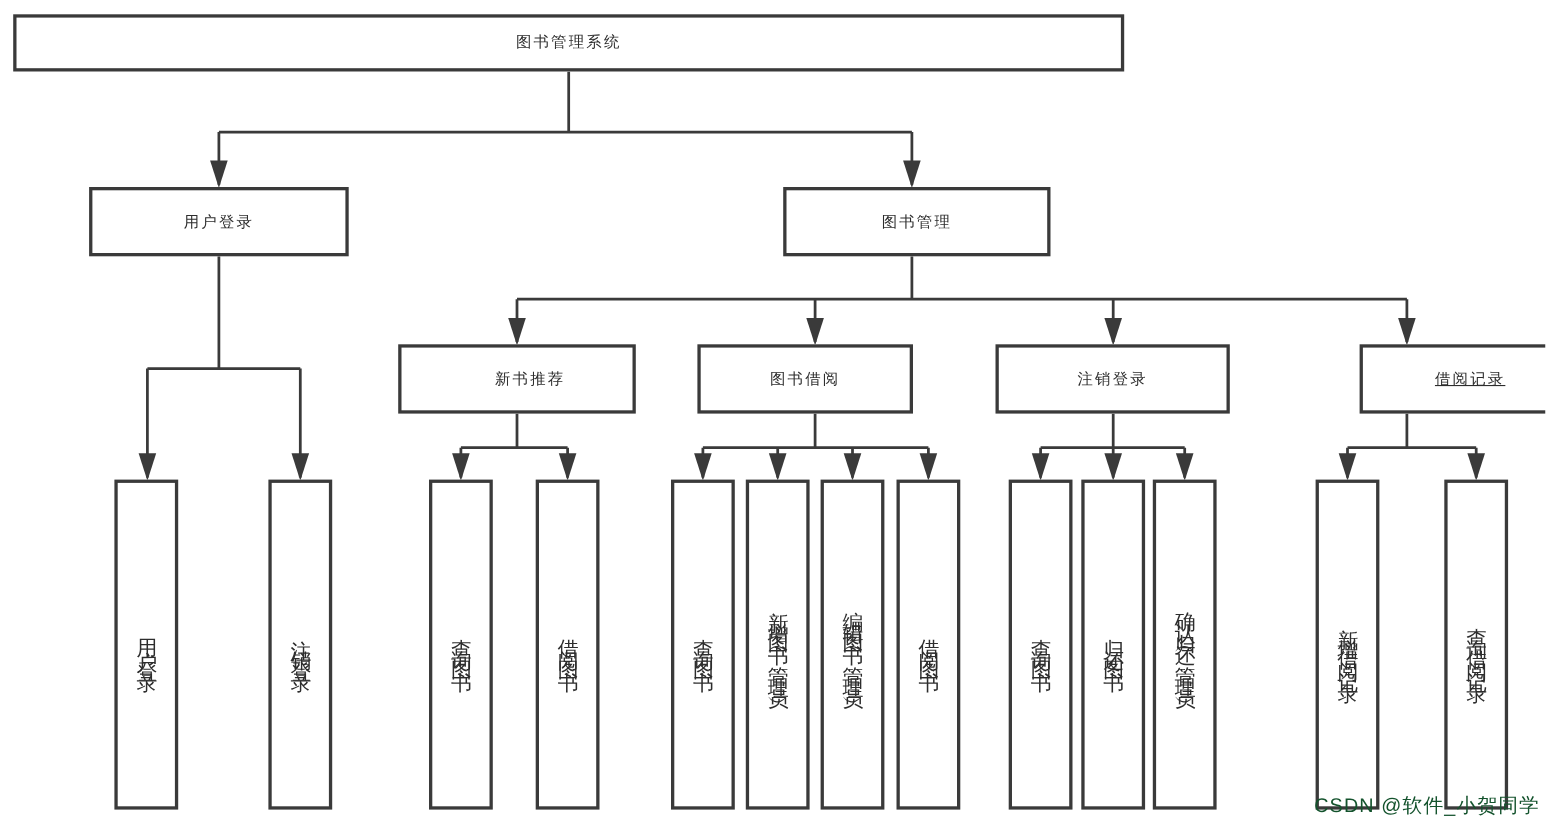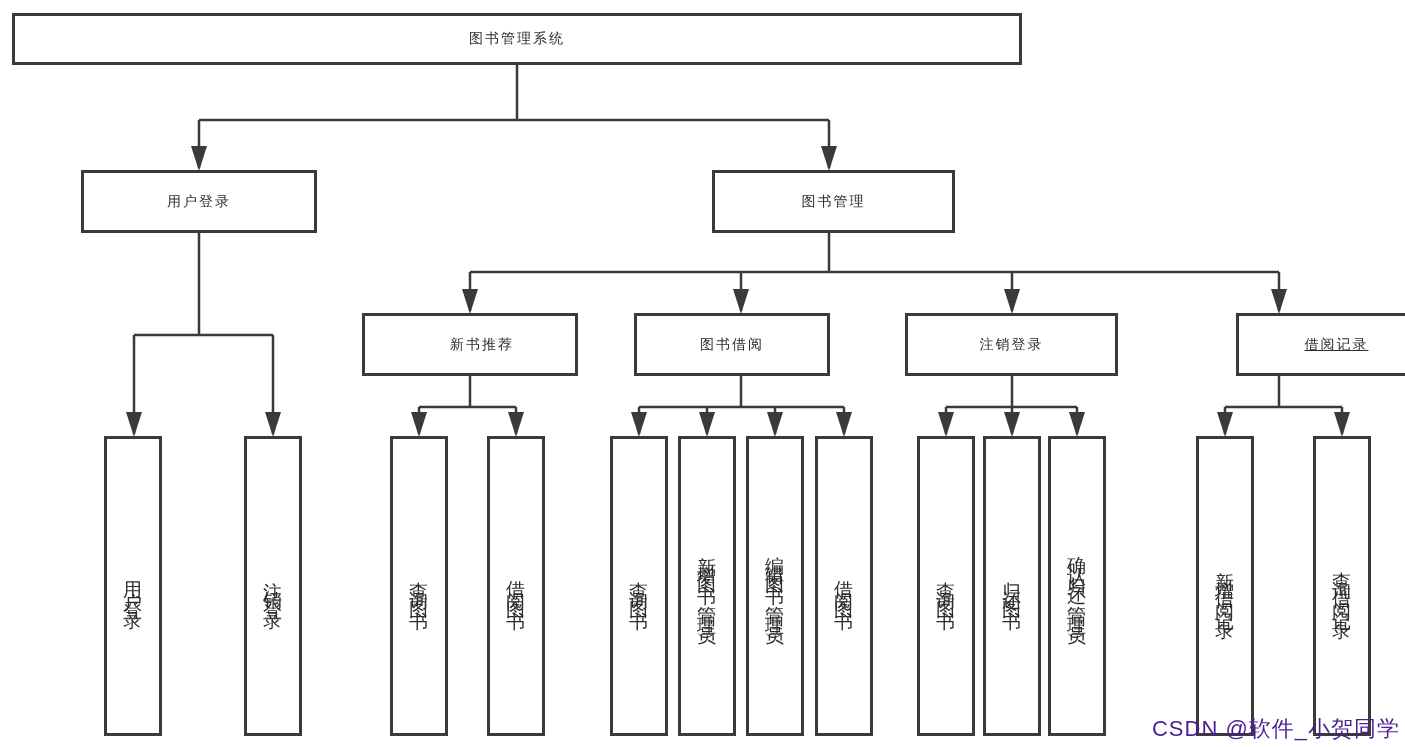--- a/index.html
+++ b/index.html
@@ -16,21 +16,21 @@
   .hnode{font-size:14px;letter-spacing:2px;}
   .root{left:12px;top:13px;width:1010px;height:52px;}
   .lv2{top:170px;height:63px;}
   .lv3{top:313px;height:63px;}
   .leaf{left:0;top:436px;width:58px;height:300px;}
   .leaf span{
     writing-mode:vertical-rl;text-orientation:mixed;
     font-size:19px;letter-spacing:10px;line-height:1;color:#2d2d2d;
   }
   .watermark{
-    position:absolute;right:5px;bottom:3px;font-size:22px;color:#4c1d95;
+    position:absolute;right:5px;bottom:3px;font-size:18px;color:#14532d;
     letter-spacing:1px;z-index:5;
   }
 </style>
 </head>
 <body>
 
 <div class="canvas">
 
   <svg class="connectors" viewBox="0 0 1405 747" xmlns="http://www.w3.org/2000/svg">
     <path fill="none" stroke="#3a3a3a" stroke-width="2.5" d="

